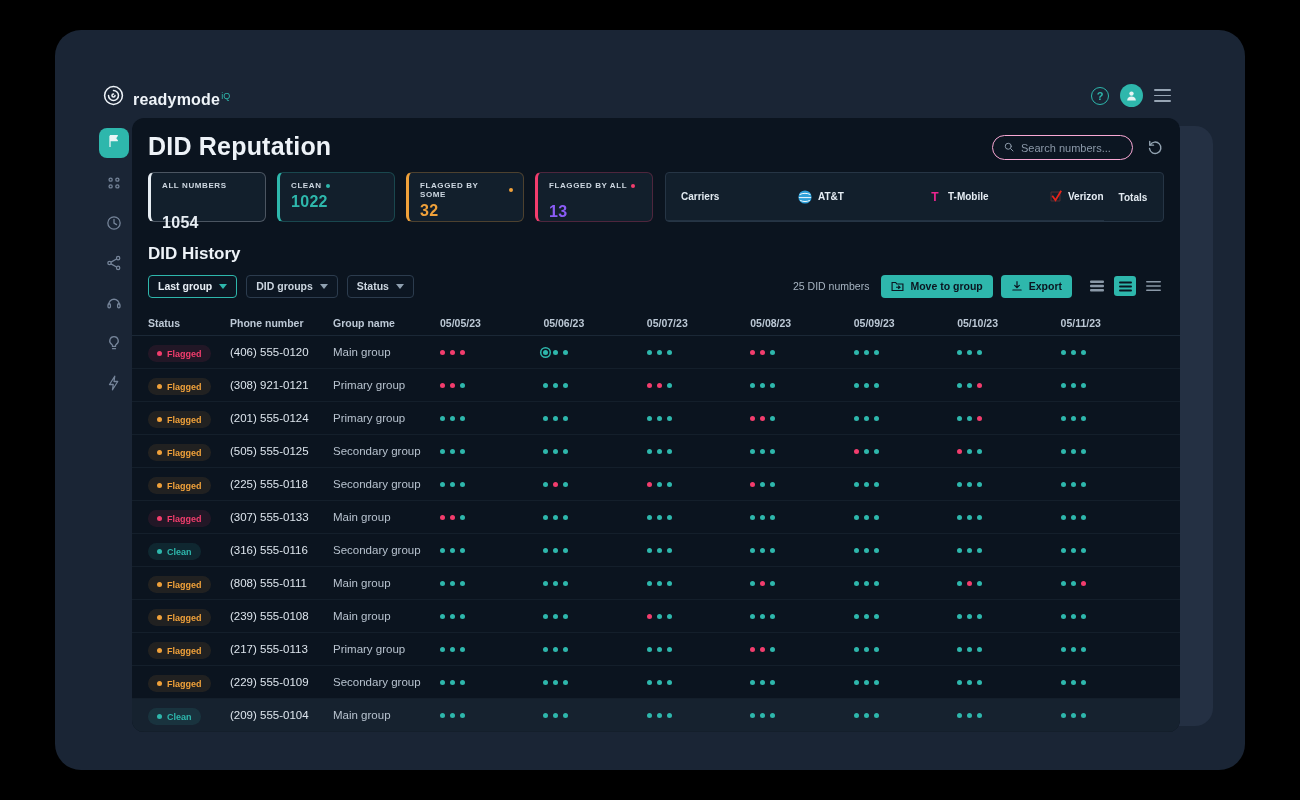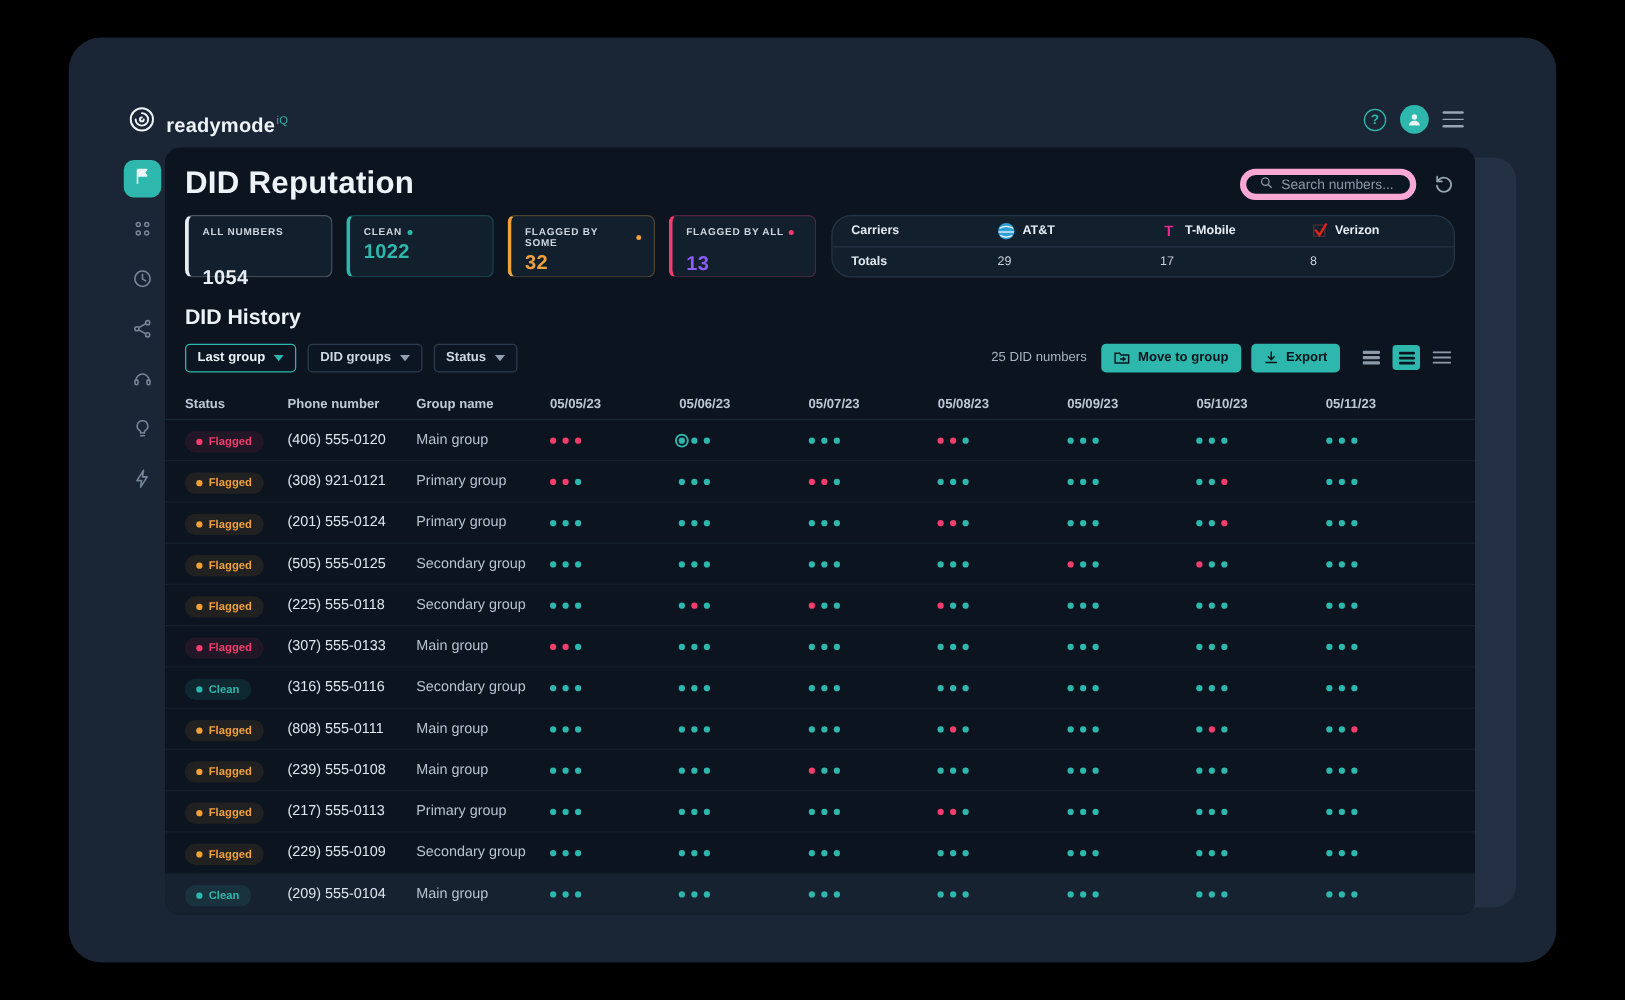--- a/index.html
+++ b/index.html
@@ -19,38 +19,38 @@
   .burger{display:flex;flex-direction:column;gap:3.5px}
   .burger i{display:block;width:17px;height:1.8px;background:#97a5b4;border-radius:1px}
 
   
   .side-item{position:absolute;display:flex;align-items:center;justify-content:center;cursor:pointer}
   .side-active{left:44px;top:98px;width:30px;height:30px;background:#2eb7ac;border-radius:8px}
   .side-ico{left:50px;width:18px;height:18px}
 
   
   .page-title{position:absolute;left:16px;top:14px;color:#eef3f8;font-size:25px;font-weight:600;letter-spacing:.2px}
-  .search{position:absolute;left:860px;top:17px;width:141px;height:25px;border:5px solid #f9a8d4;border-radius:13px;
+  .search{position:absolute;left:860px;top:17px;width:141px;height:25px;border:1px solid #f9a8d4;border-radius:13px;
     display:flex;align-items:center;gap:6px;padding:0 10px;background:#0c1622}
   .search input{flex:1;background:transparent;border:none;outline:none;color:#dce5ee;font-size:11px;font-family:inherit}
   .search input::placeholder{color:#8b98a8}
   .refresh{position:absolute;left:1014px;top:20px;width:19px;height:19px;cursor:pointer}
 
   
   .stats{position:absolute;left:16px;top:54px;display:flex;gap:11px}
   .stat{width:118px;height:50px;background:#121f2c;border:1px solid #263545;border-left:3px solid #fff;
     border-radius:6px;padding:8px 10px 6px 11px;display:flex;flex-direction:column;gap:3px}
   .stat-top{display:flex;align-items:center;gap:4px}
   .stat-label{color:#cdd7e1;font-size:8px;font-weight:700;letter-spacing:.6px}
   .stat-dot{width:4px;height:4px;border-radius:50%}
   .stat-value{font-size:16px;font-weight:600;letter-spacing:.3px}
 
   
-  .carriers{position:absolute;left:533px;top:54px;width:499px;height:50px;background:#121f2c;border:1px solid #263545;border-radius:16px;
-    display:flex;flex-direction:column}
+  .carriers{position:absolute;left:533px;top:54px;width:499px;height:50px;background:#121f2c;border:1px solid #263545;border-radius:4px;
+    display:flex;}
   .car-row{flex:1;display:grid;grid-template-columns:117px 130px 120px 1fr;align-items:center;padding-left:15px}
   .car-row:first-child{border-bottom:1px solid #233242}
   .car-rowlabel{color:#e1e9f0;font-size:10px;font-weight:700}
   .car-cell{display:flex;align-items:center;gap:6px;cursor:pointer}
   .car-name{color:#e6edf4;font-size:10px;font-weight:700}
   .car-total{color:#c6d1db;font-size:10px}
   .car-ico{width:14px;height:14px;display:flex;align-items:center;justify-content:center}
   .car-ico.tmo{color:#ea258e;font-weight:800;font-size:12px;font-family:"Liberation Sans",sans-serif}
 
   

